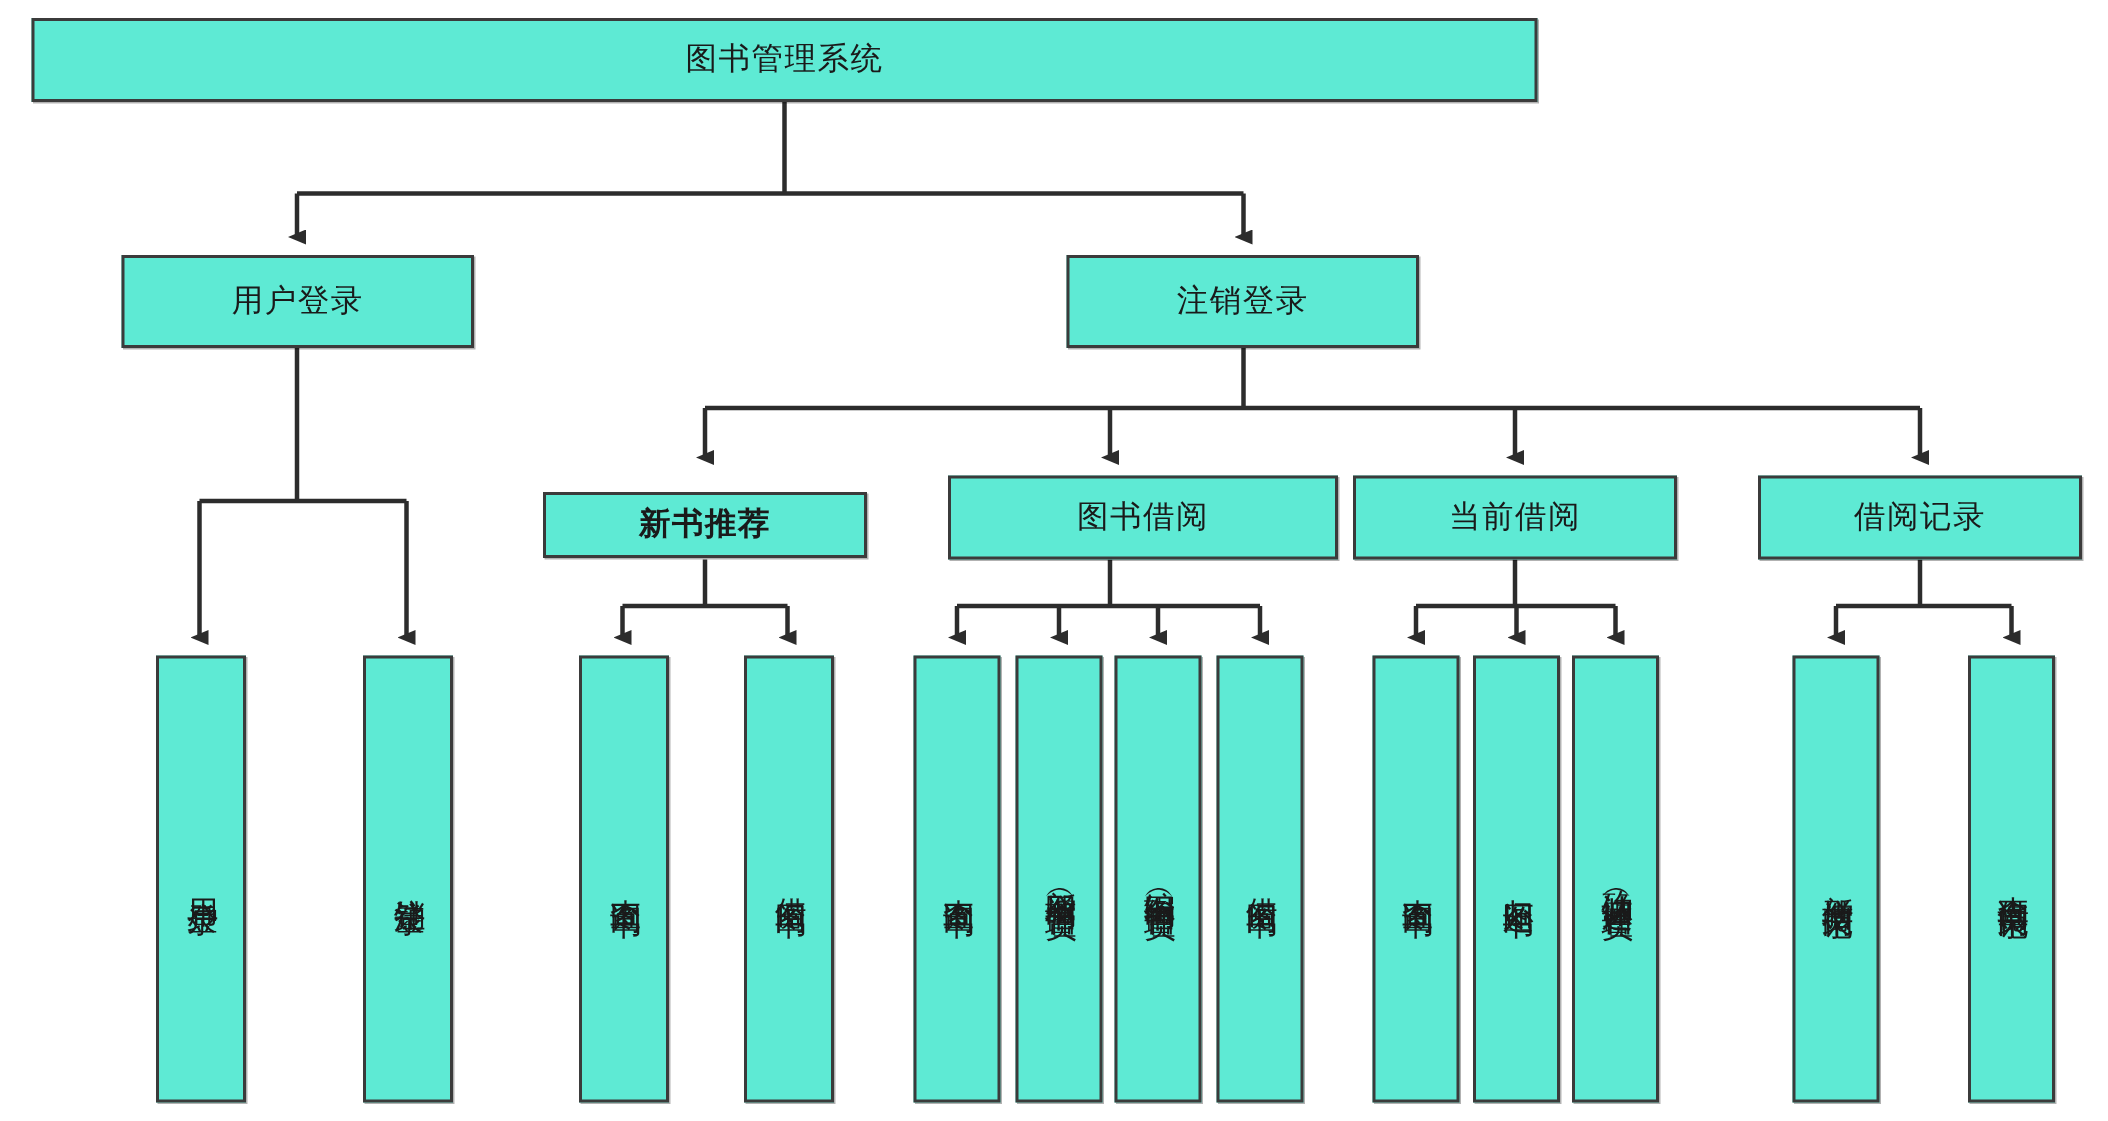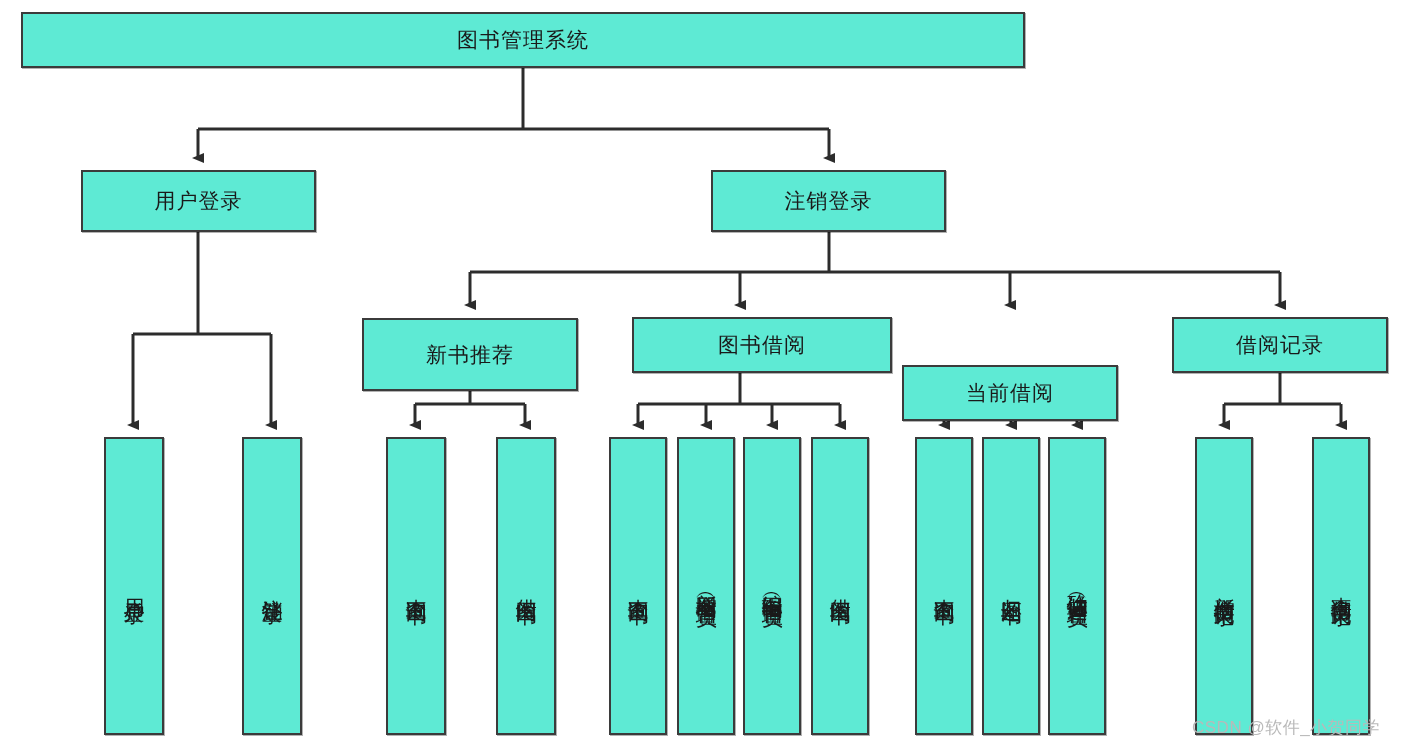--- a/index.html
+++ b/index.html
@@ -122,25 +122,25 @@
       <path d="M1341,404 L1341,425" marker-end="url(#arrow)"></path>
     </g>
   </svg>
 
   <div class="node h" style="left:21px; top:12px; width:1004px; height:56px;">图书管理系统</div>
 
   <div class="node h" style="left:81px; top:170px; width:235px; height:62px;">用户登录</div>
 
   <div class="node h" style="left:711px; top:170px; width:235px; height:62px;">注销登录</div>
 
-  <div class="node h" style="left:362px; top:318px; width:216px; height:73px;">新书推荐</div>
+  <div class="node h" style="left:362px; top:328px; width:216px; height:44px;font-weight:bold;">新书推荐</div>
 
   <div class="node h" style="left:632px; top:317px; width:260px; height:56px;">图书借阅</div>
 
-  <div class="node h" style="left:902px; top:317px; width:216px; height:56px;margin-top:48px;">当前借阅</div>
+  <div class="node h" style="left:902px; top:317px; width:216px; height:56px;">当前借阅</div>
 
   <div class="node h" style="left:1172px; top:317px; width:216px; height:56px;text-align:right;">借阅记录</div>
 
   <div class="node v" style="left:104px; top:437px; width:60px; height:298px;">
     <span class="vlabel">用户登录</span>
   </div>
 
   <div class="node v" style="left:242px; top:437px; width:60px; height:298px;">
     <span class="vlabel">注销登录</span>
   </div>
@@ -182,15 +182,14 @@
   </div>
 
   <div class="node v" style="left:1195px; top:437px; width:58px; height:298px;">
     <span class="vlabel">新增借阅记录</span>
   </div>
 
   <div class="node v" style="left:1312px; top:437px; width:58px; height:298px;">
     <span class="vlabel">查询借阅记录</span>
   </div>
 
-  <div class="watermark">CSDN @软件_小贺同学</div>
 
 </div>
 
 </body></html>

